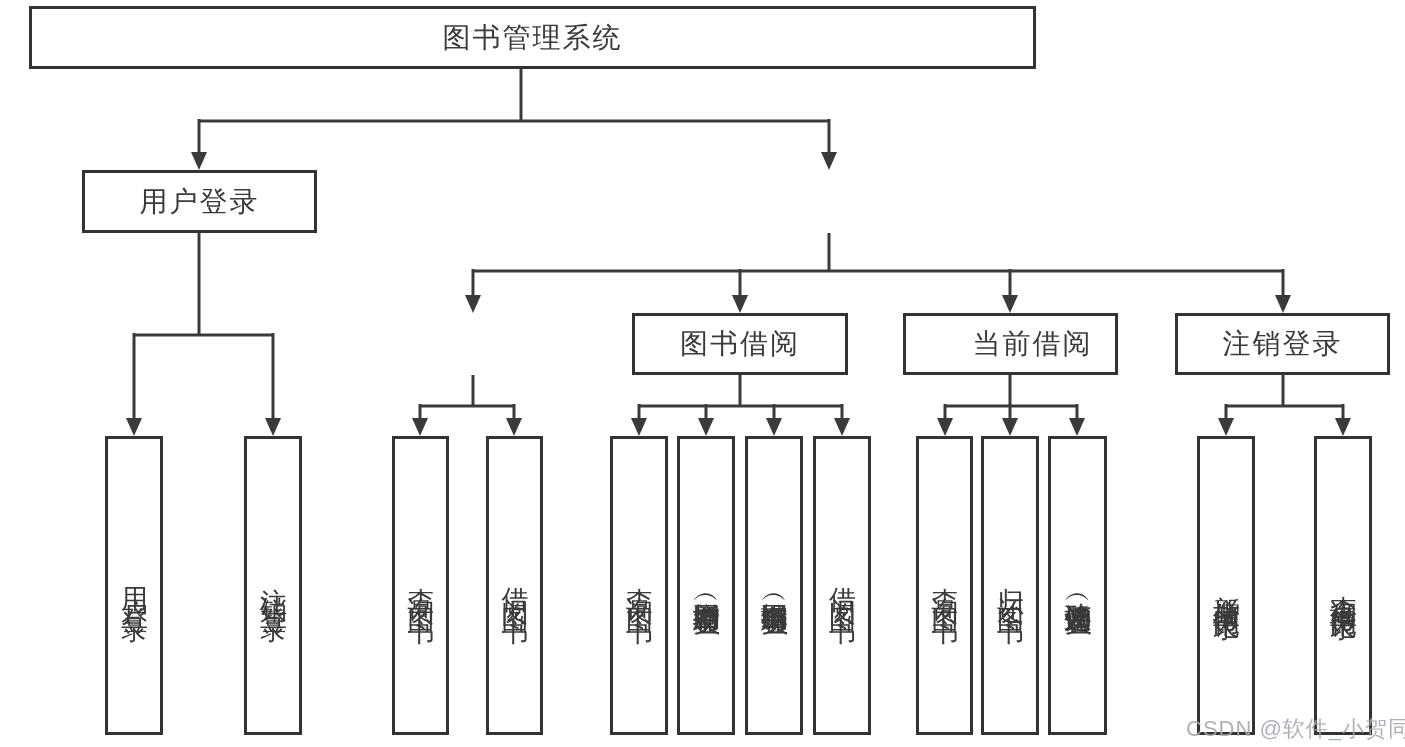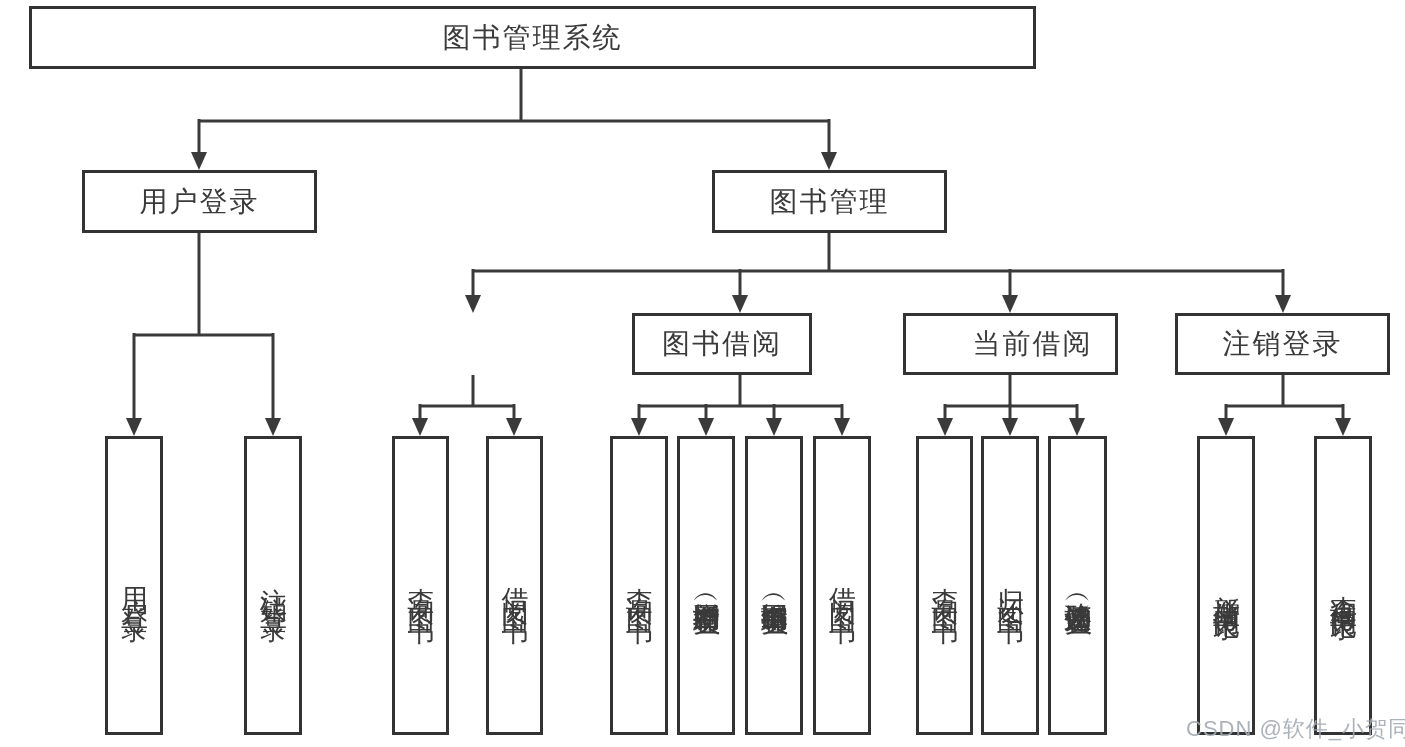--- a/index.html
+++ b/index.html
@@ -44,21 +44,21 @@
   .ls-md .vlabel { letter-spacing: 4px; }
   .ls-none .vlabel { letter-spacing: 1px; }
 
   
   #n-root     { left: 18px;   top: 6px;  width: 1007px; height: 63px; margin-left: 11px; }
   
   #n-userlogin{ left: 82px;   top: 170px; width: 235px;  height: 63px; }
   #n-bookmgmt { left: 712px;  top: 170px; width: 235px;  height: 63px; }
   
   #n-newbook  { left: 362px;  top: 313px; width: 223px;  height: 62px; }
-  #n-bookborrow{ left: 632px; top: 313px; width: 180px;  height: 62px; }
+  #n-bookborrow{ left: 632px; top: 313px; width: 216px;  height: 62px; }
   #n-curborrow{ left: 903px;  top: 313px; width: 215px;  height: 62px; padding-left: 44px; }
   #n-records  { left: 1175px; top: 313px; width: 215px;  height: 62px; }
   
   .leaf { top: 436px; height: 299px; }
   #f1  { left: 105px;  width: 58px; }
   #f2  { left: 244px;  width: 58px; }
   #f3  { left: 392px;  width: 57px; }
   #f4  { left: 486px;  width: 57px; }
   #f5  { left: 610px;  width: 58px; }
   #f6  { left: 677px;  width: 58px; }
@@ -162,23 +162,20 @@
     </g>
   </svg>
 
   <div class="box" id="n-root">
     <span class="hlabel">图书管理系统</span>
   </div>
 
   <div class="box" id="n-userlogin">
     <span class="hlabel">用户登录</span>
   </div>
-  <div class="box" id="n-bookmgmt">
-    <span class="hlabel">图书管理</span>
-  </div>
 
   <div class="box" id="n-bookborrow">
     <span class="hlabel">图书借阅</span>
   </div>
   <div class="box" id="n-curborrow">
     <span class="hlabel">当前借阅</span>
   </div>
   <div class="box" id="n-records">
     <span class="hlabel">注销登录</span>
   </div>

